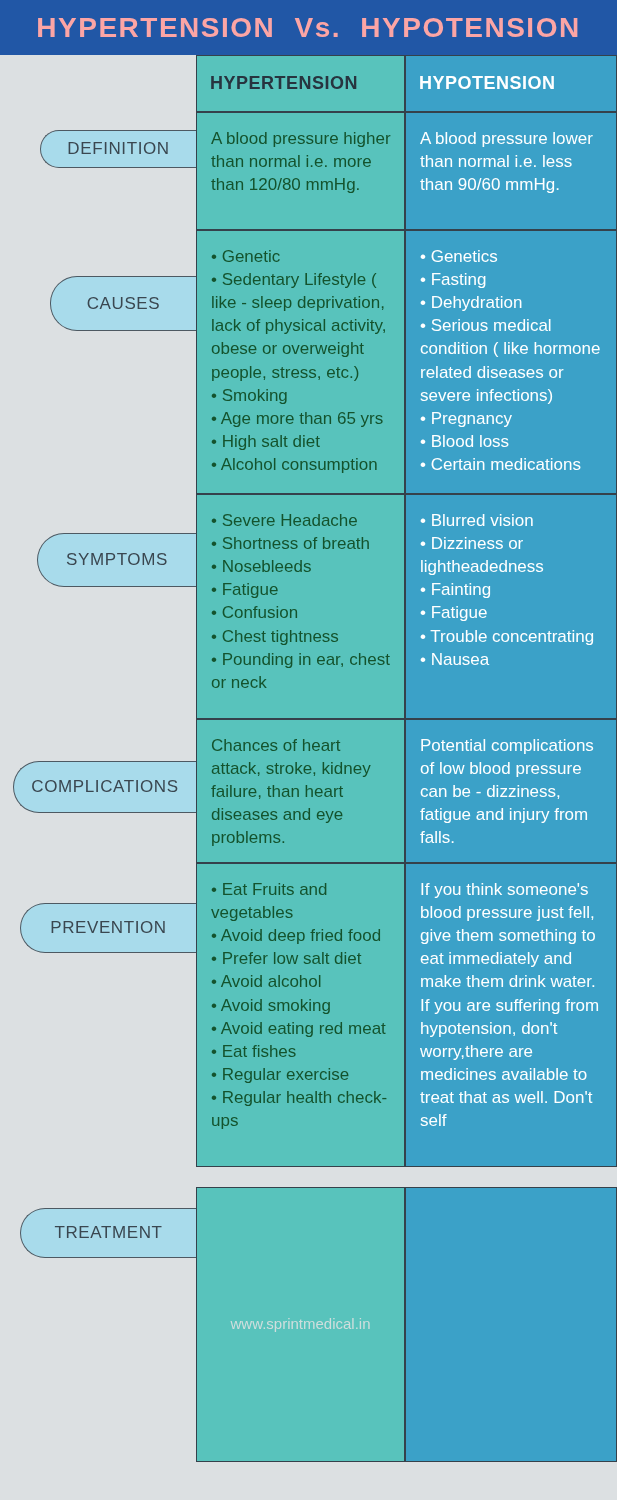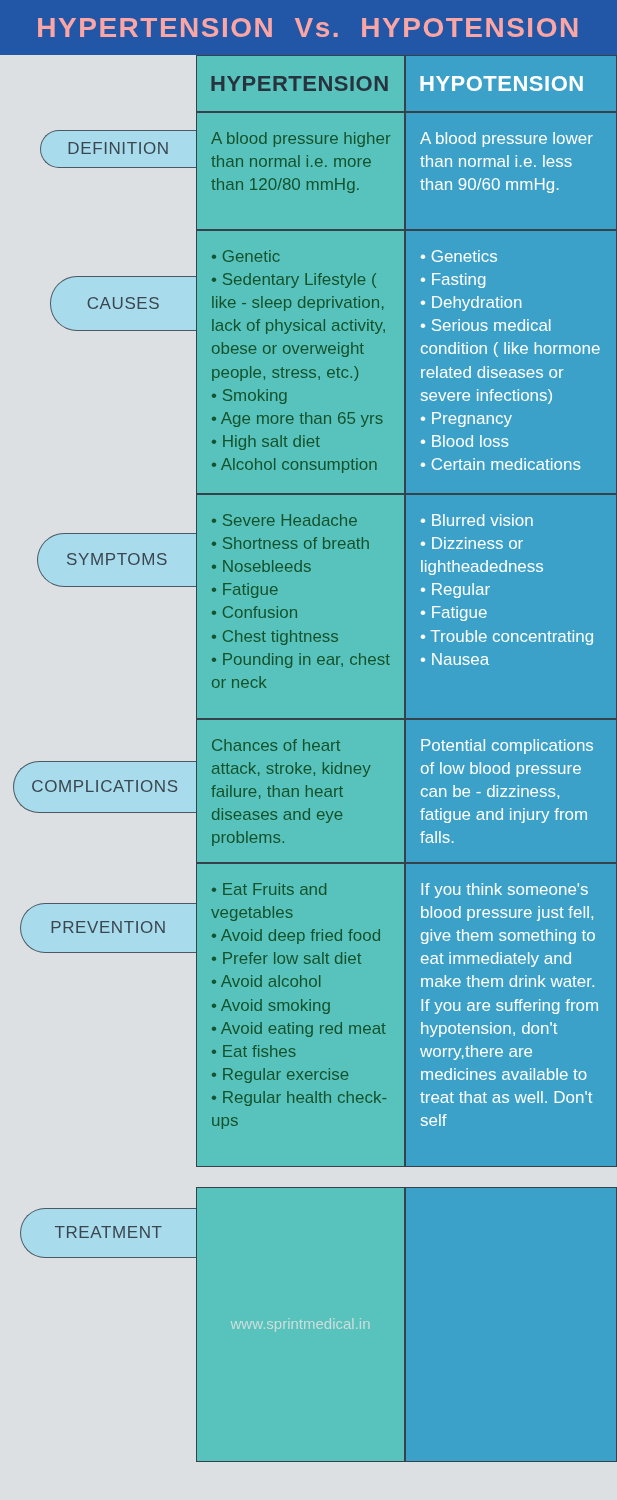--- a/index.html
+++ b/index.html
@@ -35,21 +35,21 @@
     padding:14px 10px 8px 14px;
     font-size:17px;line-height:1.36;
     white-space:pre-line;
     overflow:hidden;
   }
   .teal{background:#58c3bc;color:#14532d;}
   .blue{background:#3ba1c8;color:#ffffff;}
   .colhead{
     display:flex;align-items:center;
     padding:0 0 0 13px;
-    font-size:22px;font-weight:bold;letter-spacing:0.5px;
+    font-size:18px;font-weight:bold;letter-spacing:0.5px;
     white-space:nowrap;
   }
   .colhead.teal{color:#27343f;}
   .colhead.blue{color:#ffffff;}
   .footer-cell{
     display:flex;align-items:center;justify-content:center;
     padding:7px;font-size:15px;color:#cfdedd;margin-top:20px;
   }
 
   
@@ -101,21 +101,21 @@
 
   <div class="cell teal">• Severe Headache
 • Shortness of breath
 • Nosebleeds
 • Fatigue
 • Confusion
 • Chest tightness
 • Pounding in ear, chest or neck</div>
   <div class="cell blue">• Blurred vision
 • Dizziness or lightheadedness
-• Regular
+• Fainting
 • Fatigue
 • Trouble concentrating
 • Nausea</div>
 
   <div class="cell teal">Chances of heart attack,  stroke, kidney failure, than heart diseases and eye problems.</div>
   <div class="cell blue">Potential complications of low blood pressure can be - dizziness, fatigue and injury from falls.</div>
 
   <div class="cell teal">• Eat Fruits and vegetables
 • Avoid deep fried food
 • Prefer low salt diet

